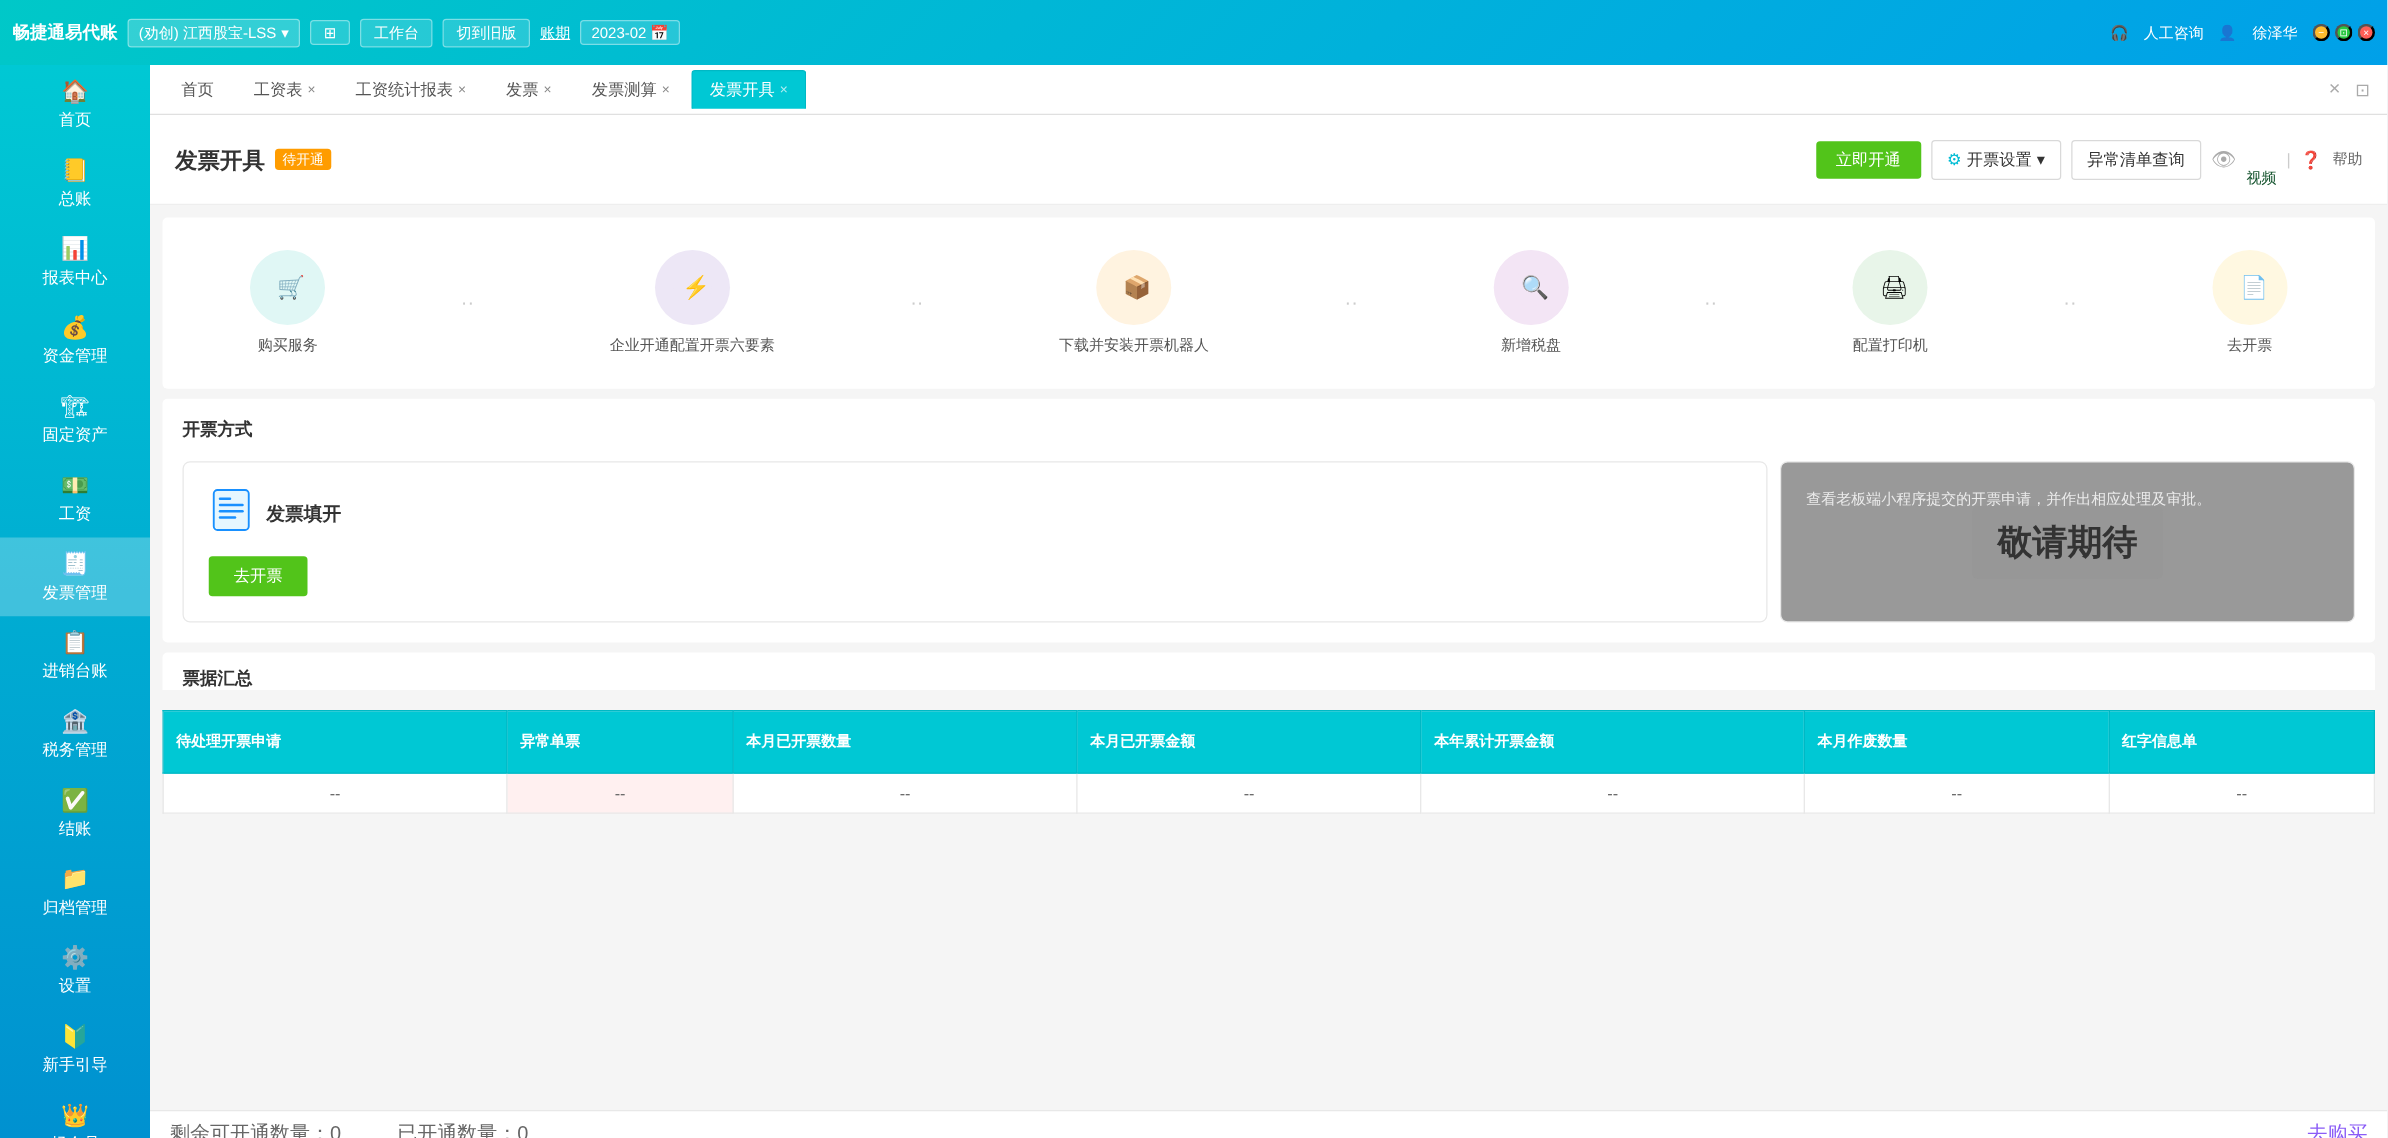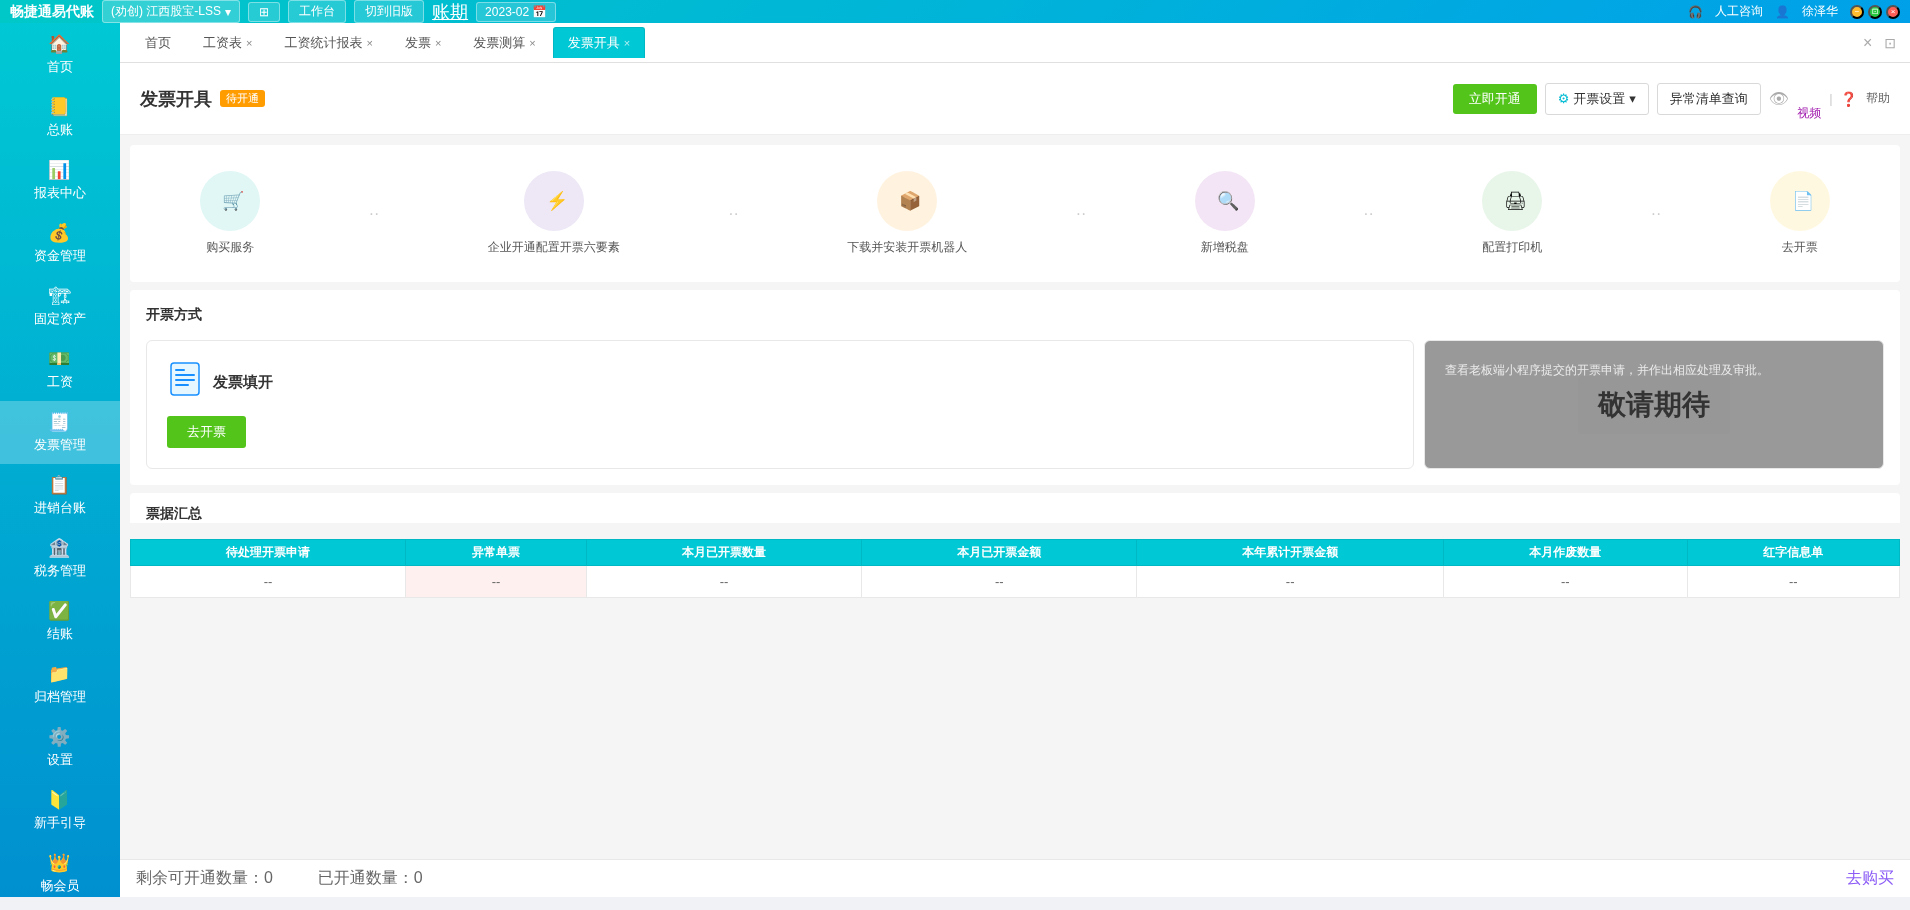--- a/index.html
+++ b/index.html
@@ -1,20 +1,20 @@
 <!DOCTYPE html>
 <html><head>
   <meta charset="utf-8">
   <style>
     * { box-sizing: border-box; margin: 0; padding: 0; }
     body { font-family: 'Microsoft YaHei', sans-serif; font-size: 13px; background: #f0f2f5; color: #333; }
 
     
     .top-bar {
-      height: 23px;
+      height: 52px;
       background: linear-gradient(135deg, #00c8c8 0%, #00a0e9 100%);
       display: flex;
       align-items: center;
       padding: 0 10px;
       justify-content: space-between;
     }
     .top-bar-left { display: flex; align-items: center; gap: 8px; color: white; font-size: 13px; }
     .top-bar-brand { font-size: 14px; font-weight: bold; color: white; }
     .company-selector {
       background: rgba(255,255,255,0.2);
@@ -244,23 +244,23 @@
 
     
     .summary-table { margin: 10px 10px 0 10px; }
     .summary-table table {
       width: 100%;
       border-collapse: collapse;
     }
     .summary-table th {
       background: #00c8d4;
       color: white;
-      padding: 4px 10px;
+      padding: 16px 10px;
       font-size: 12px;
-      text-align: center;
+      text-align: left;
       border: 1px solid #00b8c4;
     }
     .summary-table td {
       background: white;
       padding: 8px 10px;
       text-align: center;
       font-size: 13px;
       color: #666;
       border: 1px solid #e8e8e8;
     }
@@ -290,21 +290,21 @@
 <div class="top-bar">
   <div class="top-bar-left">
     <span class="top-bar-brand">畅捷通易代账</span>
     <div class="company-selector">
       <span>(劝创) 江西股宝-LSS</span>
       <span>▾</span>
     </div>
     <button class="top-btn">⊞</button>
     <button class="top-btn">工作台</button>
     <button class="top-btn">切到旧版</button>
-    <span style="color:white; font-size:18px;text-decoration:underline;">账期</span>
+    <span style="color:white; font-size:12px;text-decoration:underline;">账期</span>
     <button class="period-btn">
       <span>2023-02</span>
       <span> 📅</span>
     </button>
   </div>
   <div class="top-bar-actions">
     <span>🎧</span>
     <span style="cursor:pointer;">人工咨询</span>
     <span>👤</span>
     <span style="cursor:pointer;">徐泽华</span>
@@ -417,21 +417,21 @@
         </div>
         <div class="header-actions">
           <button class="btn-primary">立即开通</button>
           <button class="btn-outline">
             <span class="icon-settings">⚙</span>
             <span>开票设置</span>
             <span>▾</span>
           </button>
           <button class="btn-outline">异常清单查询</button>
           <span style="color:#aaa; font-size:16px;">👁</span>
-          <span style="color:#a21caf; cursor:pointer; font-size:12px;margin-top:30px;">视频</span>
+          <span style="color:#14532d; cursor:pointer; font-size:12px;margin-top:30px;">视频</span>
           <span style="color:#ccc;">|</span>
           <span style="color:#aaa; font-size:14px;">❓</span>
           <span style="color:#666; cursor:pointer; font-size:12px;">帮助</span>
         </div>
       </div>
 
       <div class="section">
         <div class="process-steps">
 
           <div class="step-item">

